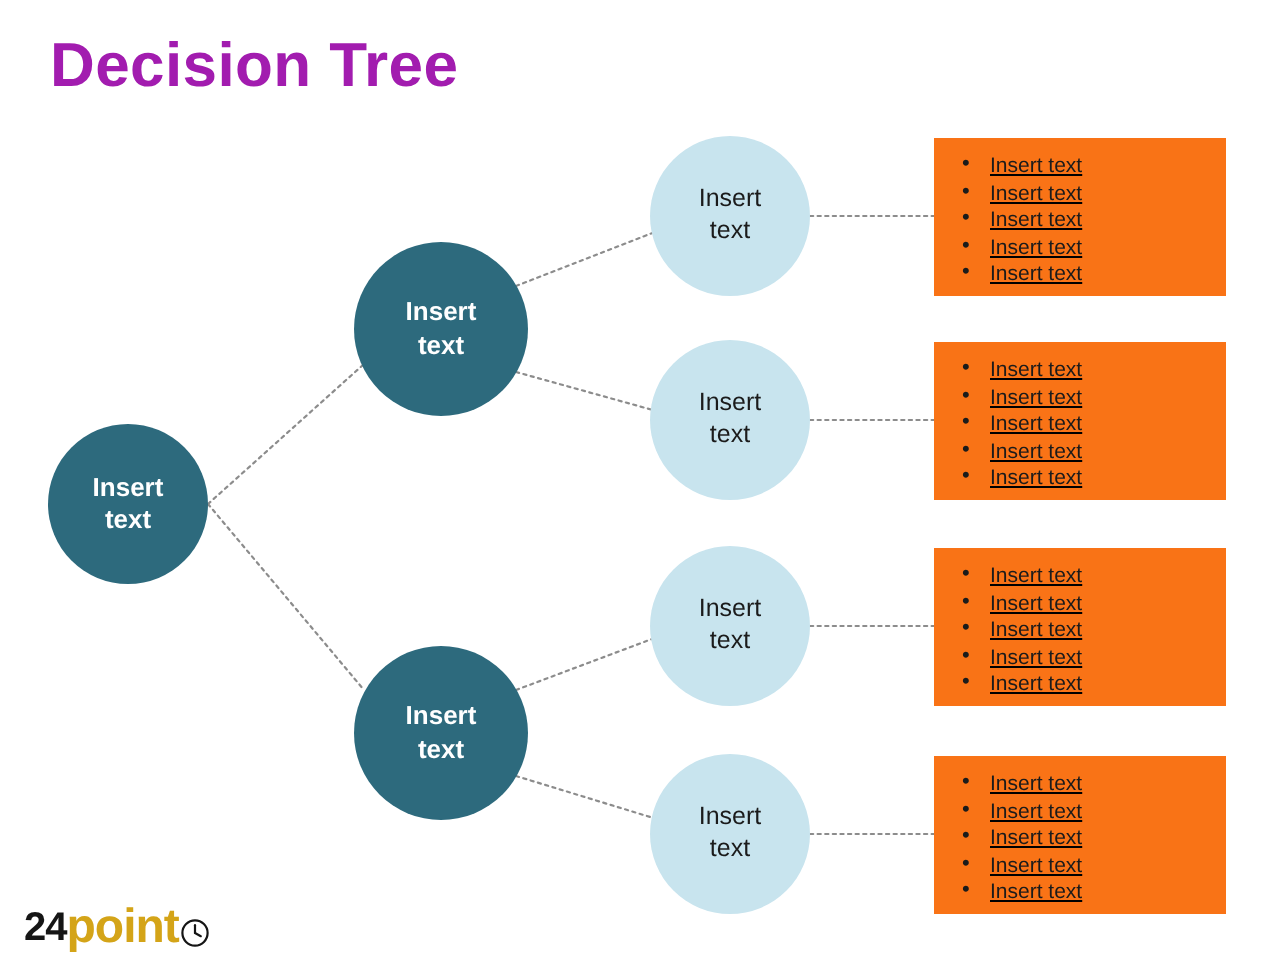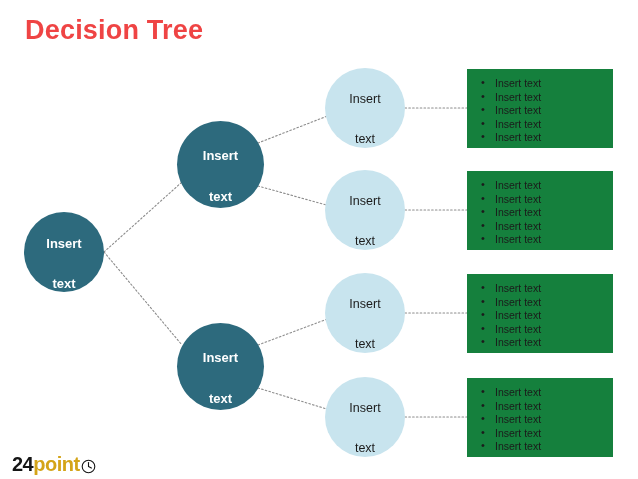--- a/index.html
+++ b/index.html
@@ -8,22 +8,22 @@
     background:#ffffff;
     font-family:"Liberation Sans", sans-serif;
     overflow:hidden;
     position:relative;
   }
   #slide{position:absolute;left:0;top:0;width:638px;height:479px;}
 
   
   .title{
     position:absolute;left:25px;top:15px;
-    font-size:27px;font-weight:bold;
-    color:#ef4444;
+    font-size:31px;font-weight:bold;
+    color:#a21caf;
     letter-spacing:0.2px;
     white-space:nowrap;
   }
 
   
   .connectors{position:absolute;left:0;top:0;width:638px;height:479px;}
 
   
   .node{
     position:absolute;
@@ -40,28 +40,29 @@
     color:#ffffff;
     font-weight:bold;
     font-size:13px;
   }
   .node-light{
     background:#c8e4ee;
     color:#1b1b1b;
     font-weight:normal;
     font-size:12.5px;
   }
-  .node span{display:block;margin-top:24px;}
+  .node span{display:block;}
 
   
   .panel{
     position:absolute;
-    background:#15803d;
+    background:#f97316;
     box-sizing:border-box;
     padding:8px 0 8px 14px;
+    text-decoration:underline;
   }
   .panel ul{
     list-style:none;
     margin:0;padding:0;
   }
   .panel li{
     position:relative;
     font-size:10.5px;
     color:#1b1b1b;
     line-height:13.5px;
@@ -81,21 +82,21 @@
     display:flex;align-items:flex-end;
     height:22px;
   }
   .logo-24{
     font-size:20px;font-weight:bold;
     color:#151515;
     letter-spacing:-0.5px;
     line-height:20px;
   }
   .logo-point{
-    font-size:20px;font-weight:bold;
+    font-size:24px;font-weight:bold;
     color:#d4a418;
     letter-spacing:-0.5px;
     line-height:20px;
   }
   .logo-clock{
     margin-left:1px;
     display:block;
   }
 </style>
 </head>

